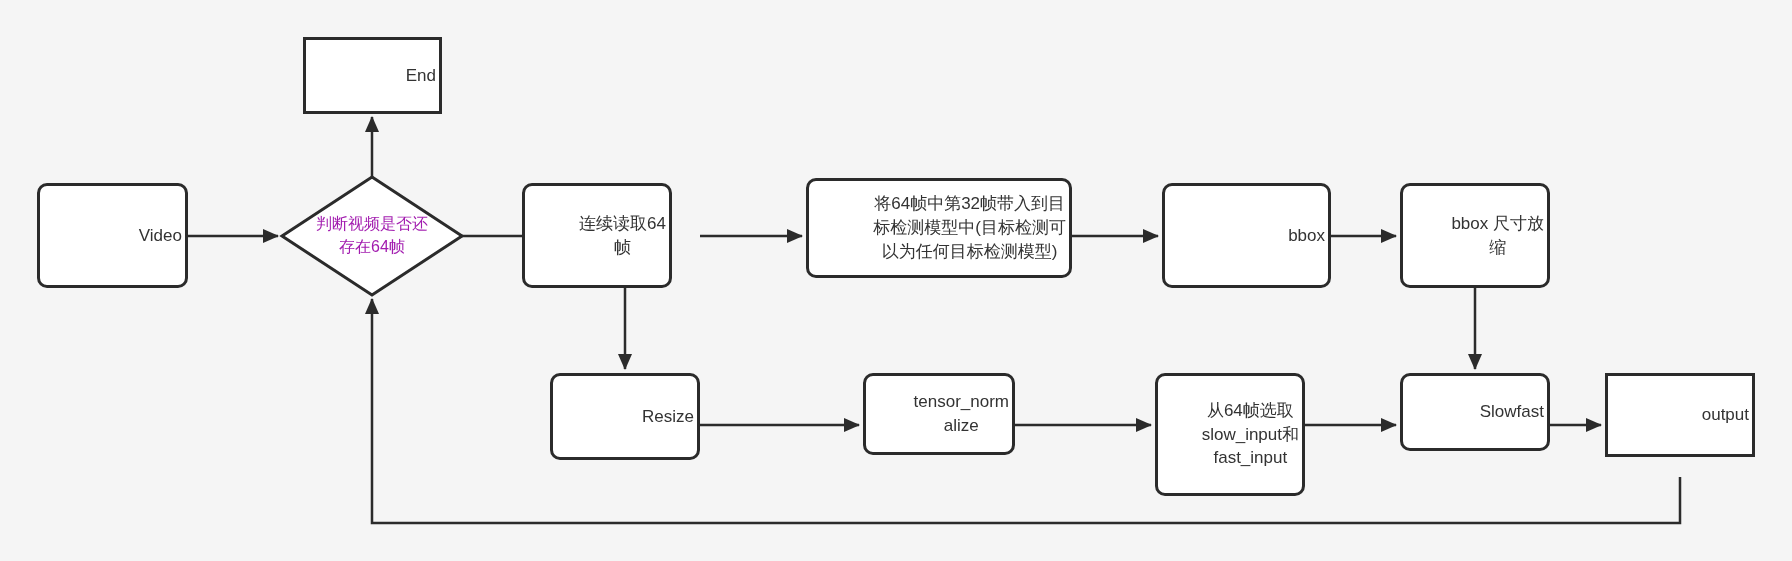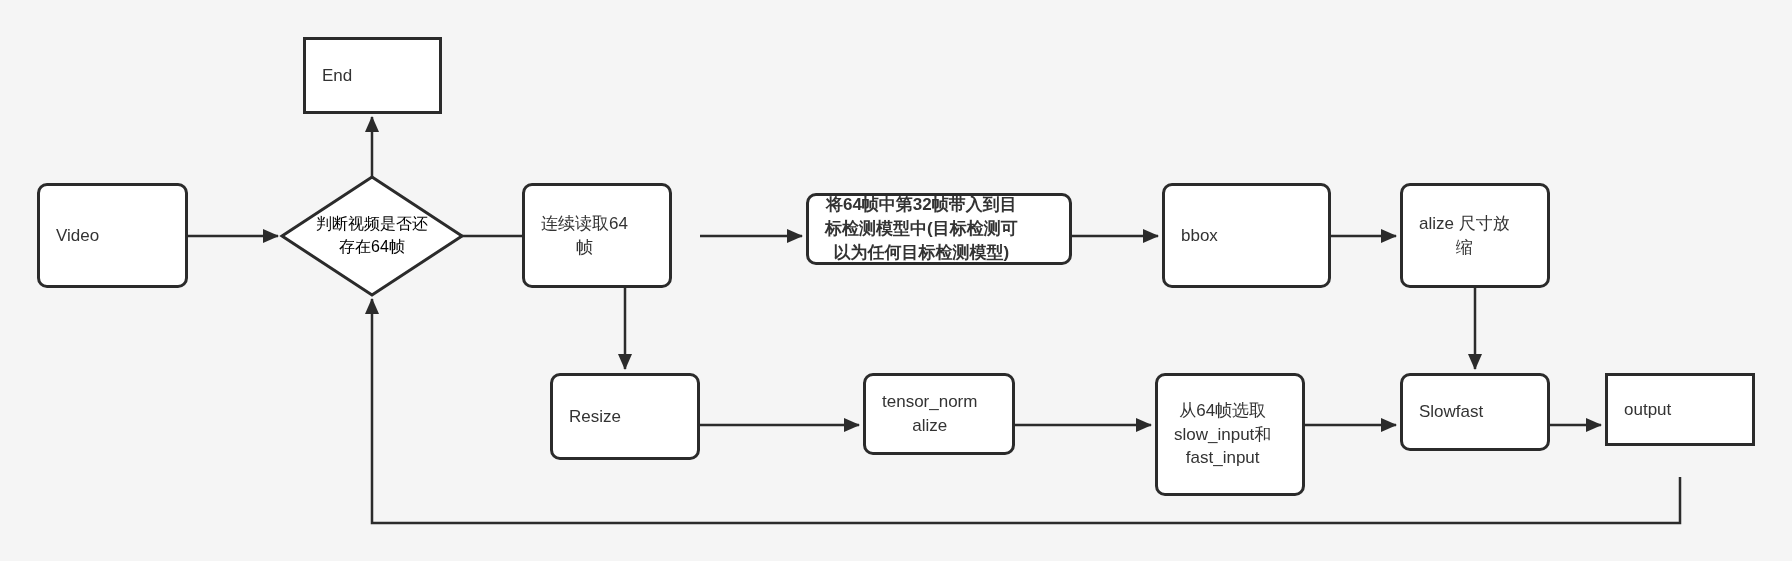--- a/index.html
+++ b/index.html
@@ -22,49 +22,49 @@
     width: 1792px;
     height: 561px;
   }
   .node {
     position: absolute;
     box-sizing: border-box;
     background: #ffffff;
     border: 3px solid #2b2b2b;
     display: flex;
     align-items: center;
-    justify-content: flex-start;
+    justify-content: flex-end;
     text-align: center;
     color: #333333;
     font-size: 17px;
     line-height: 1.4;
     white-space: pre-line;
-    padding: 16px;
+    padding: 3px;
   }
   .rounded { border-radius: 10px; }
 
   .n-video      { left: 37px;   top: 183px; width: 151px; height: 105px; }
   .n-end        { left: 303px;  top: 37px;  width: 139px; height: 77px;  }
   .n-read64     { left: 522px;  top: 183px; width: 150px; height: 105px; }
-  .n-detect     { left: 806px;  top: 193px; width: 266px; height: 72px; font-weight: bold; }
+  .n-detect     { left: 806px;  top: 178px; width: 266px; height: 100px; }
   .n-bbox       { left: 1162px; top: 183px; width: 169px; height: 105px; }
   .n-bboxscale  { left: 1400px; top: 183px; width: 150px; height: 105px; }
   .n-resize     { left: 550px;  top: 373px; width: 150px; height: 87px; }
   .n-tensor     { left: 863px;  top: 373px; width: 152px; height: 82px; }
   .n-select     { left: 1155px; top: 373px; width: 150px; height: 123px; }
   .n-slowfast   { left: 1400px; top: 373px; width: 150px; height: 78px; }
-  .n-output     { left: 1605px; top: 373px; width: 150px; height: 73px; }
+  .n-output     { left: 1605px; top: 373px; width: 150px; height: 84px; }
 
   .diamond-label {
     position: absolute;
     left: 287px;
     top: 212px;
     width: 170px;
     text-align: center;
-    color: #000000;
+    color: #a21caf;
     font-size: 16px;
     line-height: 1.45;
     white-space: pre-line;
   }
 
   .edge {
     stroke: #2b2b2b;
     stroke-width: 2.5;
     fill: none;
   }
@@ -126,21 +126,21 @@
     <span>将64帧中第32帧带入到目
 标检测模型中(目标检测可
 以为任何目标检测模型)</span>
   </div>
 
   <div class="node rounded n-bbox">
     <span>bbox</span>
   </div>
 
   <div class="node rounded n-bboxscale">
-    <span>alize 尺寸放
+    <span>bbox 尺寸放
 缩</span>
   </div>
 
   <div class="node rounded n-resize">
     <span>Resize</span>
   </div>
 
   <div class="node rounded n-tensor">
     <span>tensor_norm
 alize</span>

